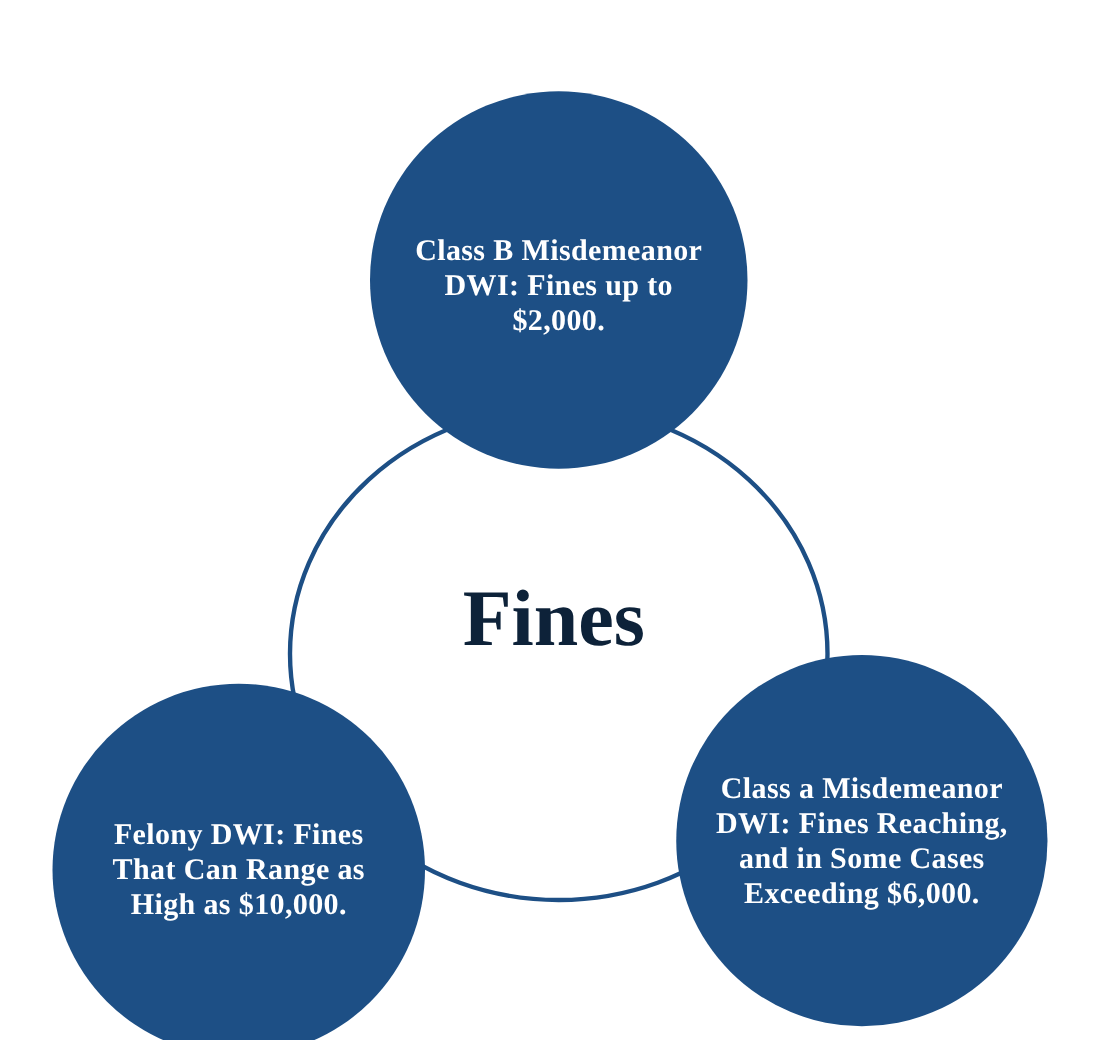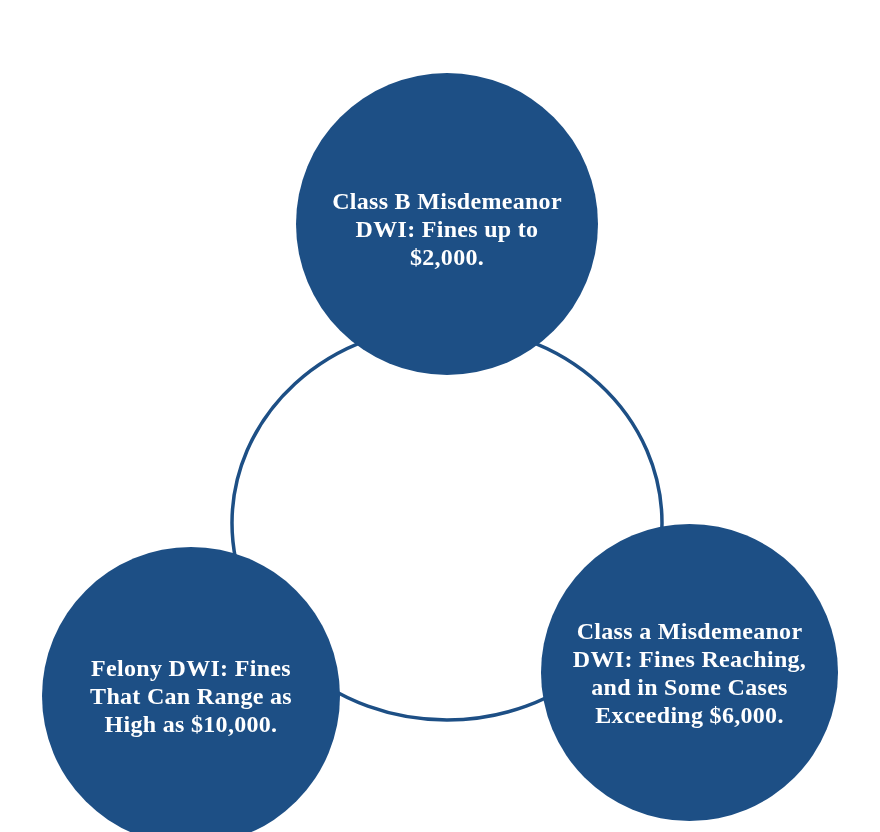--- a/index.html
+++ b/index.html
@@ -81,14 +81,15 @@
 High as $10,000.</div>
   </div>
 
   <div class="node-circle node-right">
     <div class="node-text">Class a Misdemeanor
 DWI: Fines Reaching,
 and in Some Cases
 Exceeding $6,000.</div>
   </div>
 
+  <div class="center-title">Fines</div>
 
 </div>
 
 </body></html>

